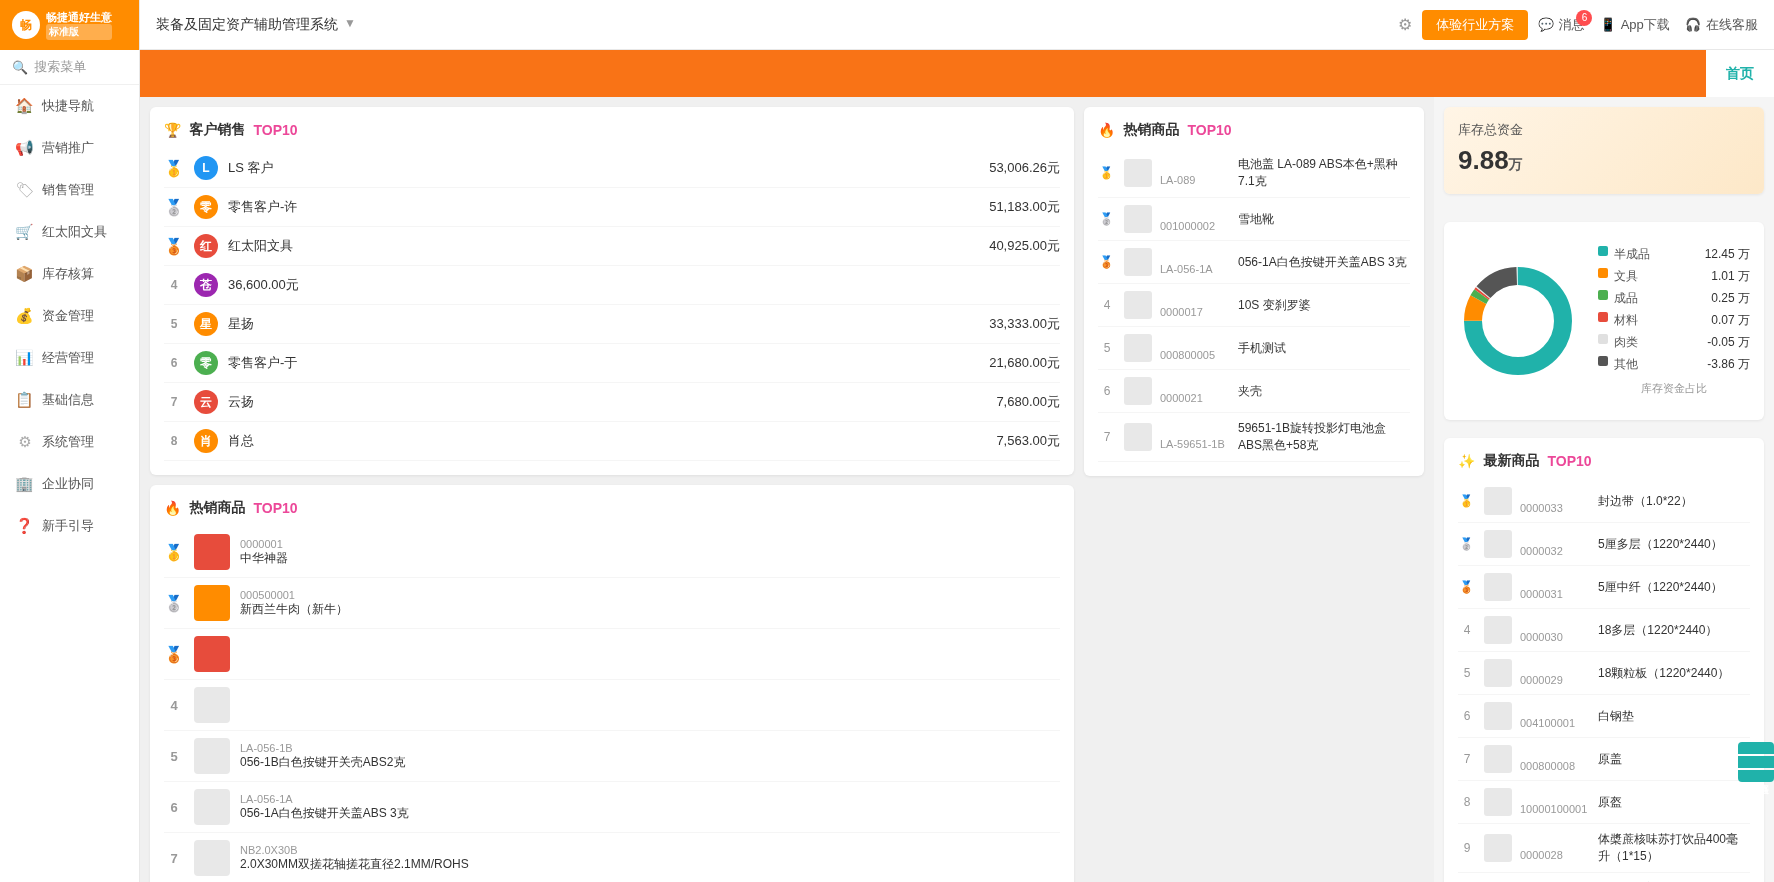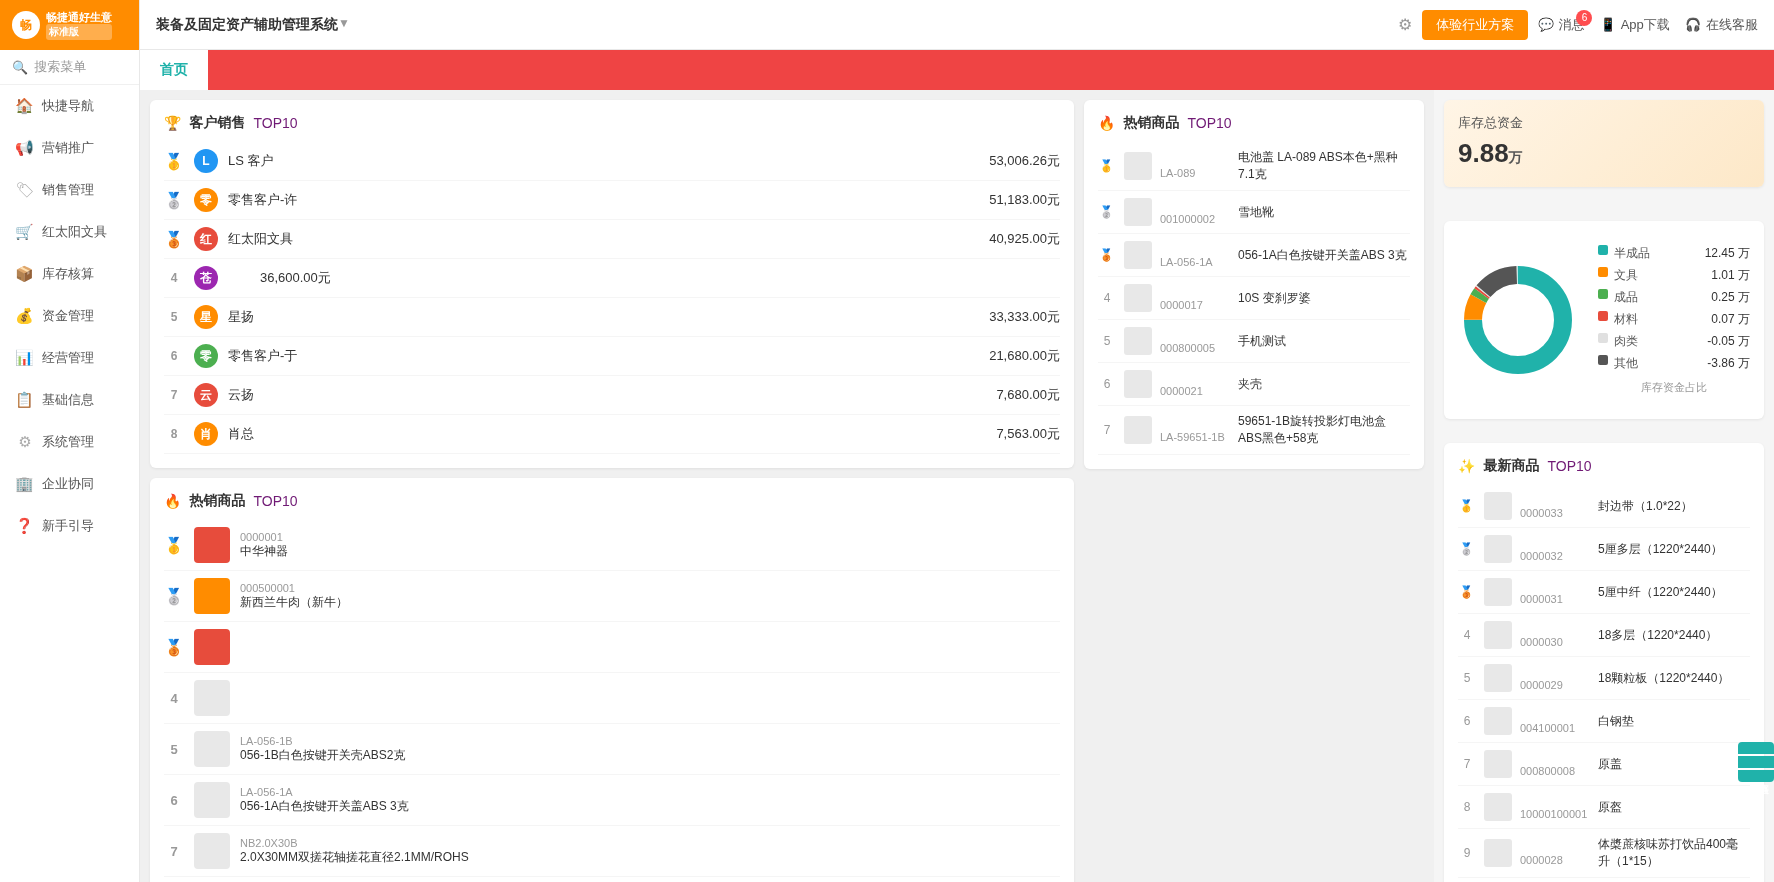--- a/index.html
+++ b/index.html
@@ -89,21 +89,21 @@
       padding: 0 16px;
       border-bottom: 1px solid #e8e8e8;
       gap: 10px;
     }
     .header-system-name {
       font-size: 14px;
       color: #333;
       flex: 1;
       display: flex;
       align-items: flex-start;
-      font-weight: bold;
+      gap: 6px;
     }
     .header-dropdown-icon { color: #999; font-size: 12px; }
     .header-gear { color: #999; font-size: 16px; cursor: pointer; }
     .header-trial-btn {
       background: #ff8c00;
       color: #fff;
       border: none;
       border-radius: 4px;
       padding: 6px 14px;
       font-size: 13px;
@@ -133,25 +133,26 @@
       display: flex;
       align-items: center;
       justify-content: center;
       position: absolute;
       top: -6px;
       right: -8px;
     }
 
     
     .tab-bar {
-      background: #ef4444;
-      height: 40px;
+      background: #f97316;
+      height: 47px;
       display: flex;
       align-items: center;
       padding: 0 0;
+      justify-content: flex-end;
     }
     .tab-item {
       padding: 0 20px;
       height: 100%;
       display: flex;
       align-items: center;
       color: #fff;
       cursor: pointer;
       font-size: 14px;
     }
@@ -179,43 +180,43 @@
     }
 
     .content-right {
       width: 340px;
       min-width: 340px;
       background: #f5f5f5;
       overflow-y: auto;
       padding: 10px;
       display: flex;
       flex-direction: column;
-      gap: 24px;
+      gap: 18px;
     }
 
     
     .card {
       background: #fff;
       border-radius: 6px;
       padding: 14px;
       box-shadow: 0 1px 3px rgba(0,0,0,0.07);
     }
 
     .card-title {
       font-size: 14px;
       font-weight: bold;
       color: #333;
       margin-bottom: 10px;
       display: flex;
       align-items: center;
       gap: 8px;
     }
     .card-title .top10-label {
-      color: #701a75;
-      font-weight: normal;
+      color: #ec4899;
+      font-weight: bold;
     }
 
     
     .rank-table { width: 100%; }
     .rank-row {
       display: flex;
       align-items: center;
       padding: 7px 0;
       border-bottom: 1px solid #f5f5f5;
       gap: 10px;
@@ -233,21 +234,21 @@
       border-radius: 50%;
       display: flex;
       align-items: center;
       justify-content: center;
       color: #fff;
       font-size: 12px;
       font-weight: bold;
       flex-shrink: 0;
     }
     .rank-name { flex: 1; color: #333; font-size: 13px; }
-    .rank-amount { color: #333; font-size: 13px; font-weight: 500; margin-left: 32px; }
+    .rank-amount { color: #333; font-size: 13px; font-weight: 500; }
 
     
     .medal-gold { color: #ffd700; font-size: 16px; }
     .medal-silver { color: #c0c0c0; font-size: 16px; }
     .medal-bronze { color: #cd7f32; font-size: 16px; }
 
     
     .product-row {
       display: flex;
       align-items: center;

